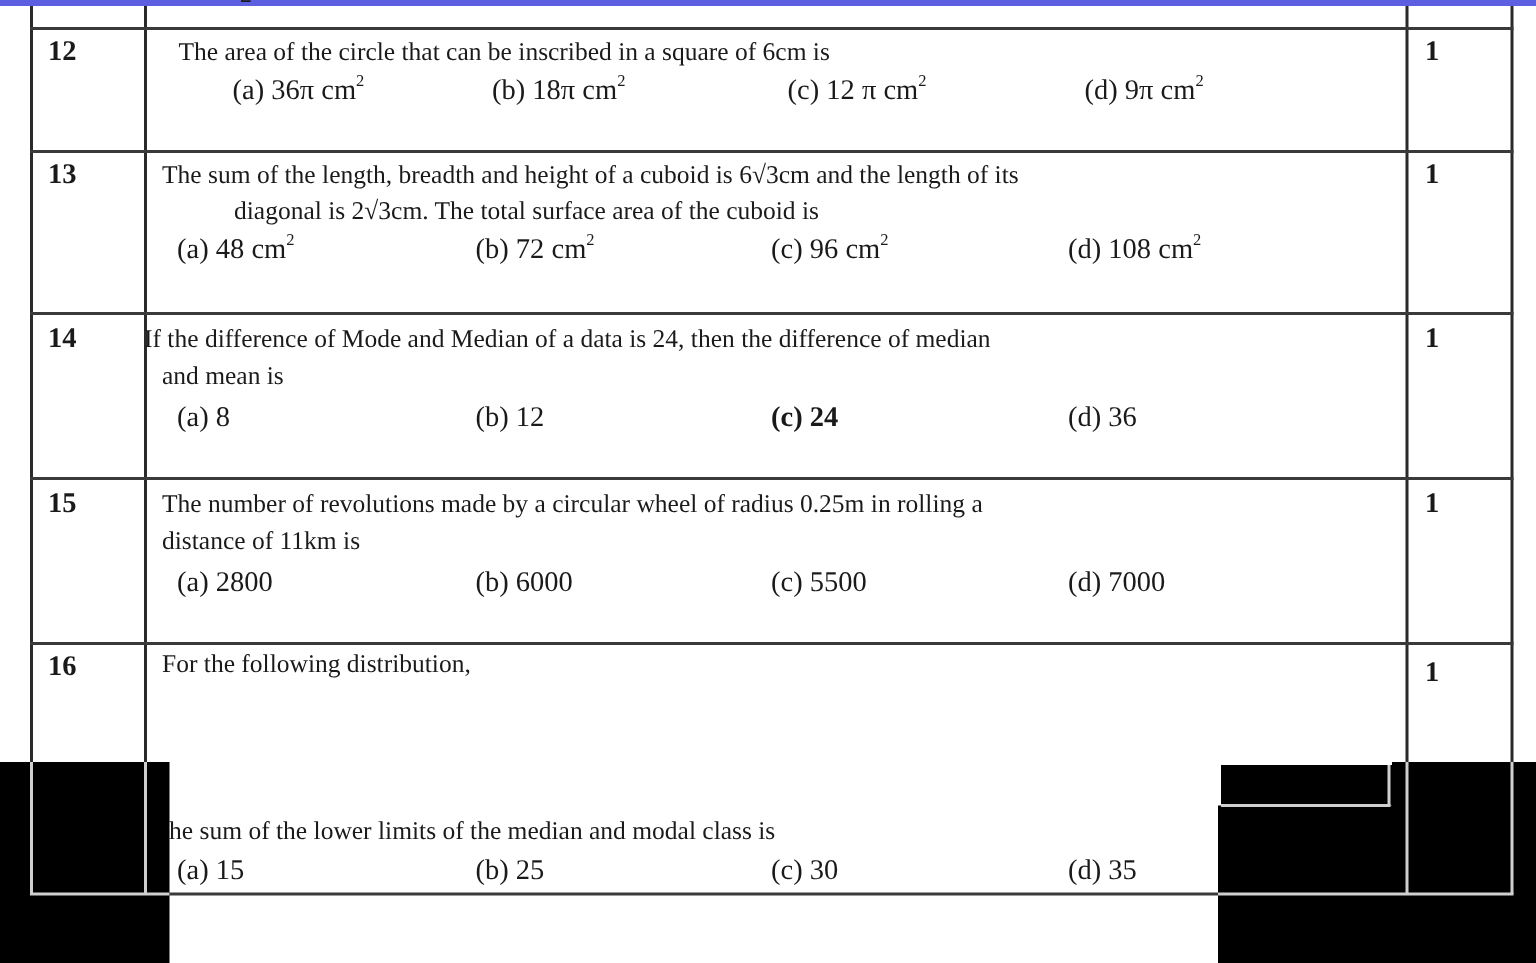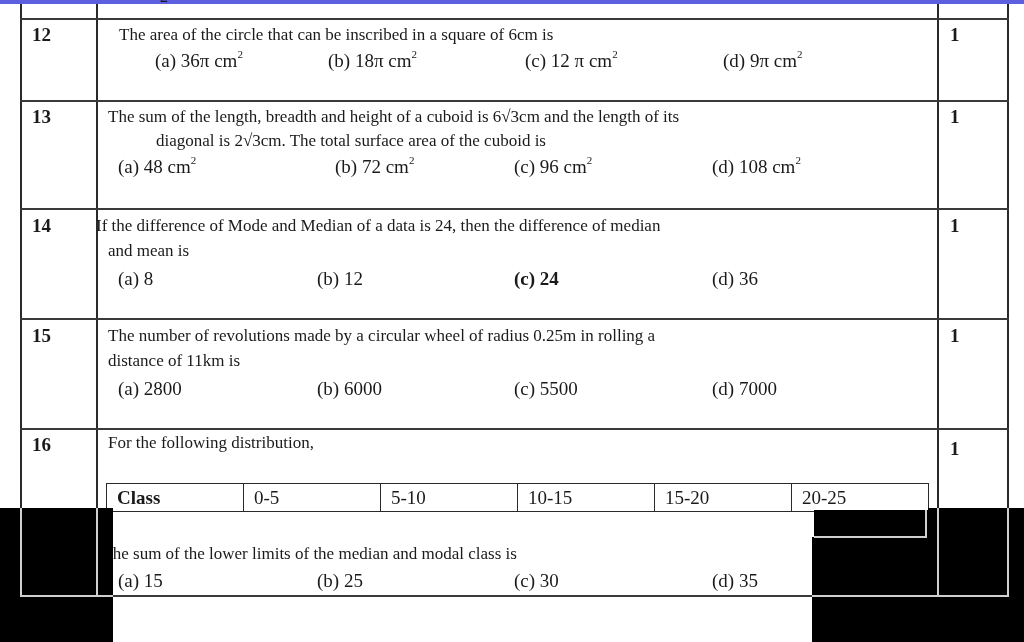--- a/index.html
+++ b/index.html
@@ -54,21 +54,21 @@
   <div class="opt" style="left:525px;top:50px;"><span>(c)</span> <span>12 π cm</span><sup>2</sup></div>
   <div class="opt" style="left:723px;top:50px;"><span>(d)</span> <span>9π  cm</span><sup>2</sup></div>
   <div class="marks" style="left:950px;top:24px;">1</div>
 </div>
 
 <div>
   <div class="qnum" style="left:32px;top:106px;">13</div>
   <div class="qtext" style="left:108px;top:106px;">The sum of the length, breadth and height of a cuboid is 6√3cm and the length of its</div>
   <div class="qtext" style="left:108px;top:130px;margin-left:48px;">diagonal is 2√3cm. The total surface area of the cuboid is</div>
   <div class="opt" style="left:118px;top:156px;"><span>(a)</span> <span>48 cm</span><sup>2</sup></div>
-  <div class="opt" style="left:317px;top:156px;margin-left:18px;"><span>(b)</span> <span>72 cm</span><sup>2</sup></div>
+  <div class="opt" style="left:317px;top:156px;"><span>(b)</span> <span>72 cm</span><sup>2</sup></div>
   <div class="opt" style="left:514px;top:156px;"><span>(c)</span> <span>96 cm</span><sup>2</sup></div>
   <div class="opt" style="left:712px;top:156px;"><span>(d)</span> <span>108 cm</span><sup>2</sup></div>
   <div class="marks" style="left:950px;top:106px;">1</div>
 </div>
 
 <div>
   <div class="qnum" style="left:32px;top:215px;">14</div>
   <div class="qtext" style="left:96px;top:215px;">If the difference of Mode and Median of a data is 24, then the difference of median</div>
   <div class="qtext" style="left:108px;top:240px;">and mean is</div>
   <div class="opt" style="left:118px;top:268px;"><span>(a)</span> <span>8</span></div>
@@ -89,28 +89,20 @@
   <div class="marks" style="left:950px;top:325px;">1</div>
 </div>
 
 <div>
   <div class="qnum" style="left:32px;top:434px;">16</div>
   <div class="qtext" style="left:108px;top:432px;">For the following distribution,</div>
   <div class="marks" style="left:950px;top:438px;">1</div>
 
   <table class="dist">
     <tbody>
-        <tr>
-      <td class="hdr">Class</td>
-      <td class="c">0-5</td>
-      <td class="c">5-10</td>
-      <td class="c">10-15</td>
-      <td class="c">15-20</td>
-      <td class="c">20-25</td>
-    </tr>
   </tbody>
     </table>
 
   <div class="qtext" style="left:108px;top:543px;">the sum of the lower limits of the median and modal class is</div>
   <div class="opt" style="left:118px;top:570px;"><span>(a)</span> <span>15</span></div>
   <div class="opt" style="left:317px;top:570px;"><span>(b)</span> <span>25</span></div>
   <div class="opt" style="left:514px;top:570px;"><span>(c)</span> <span>30</span></div>
   <div class="opt" style="left:712px;top:570px;"><span>(d)</span> <span>35</span></div>
 </div>
 

